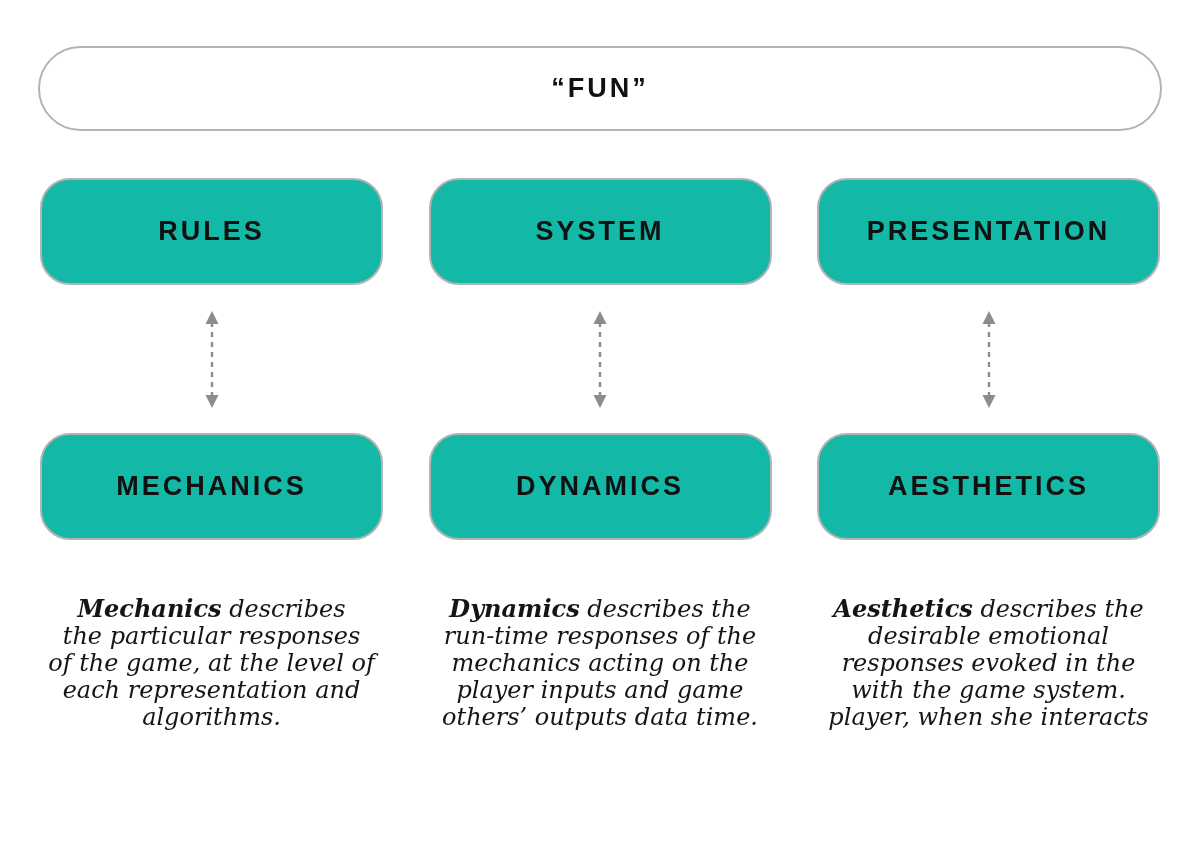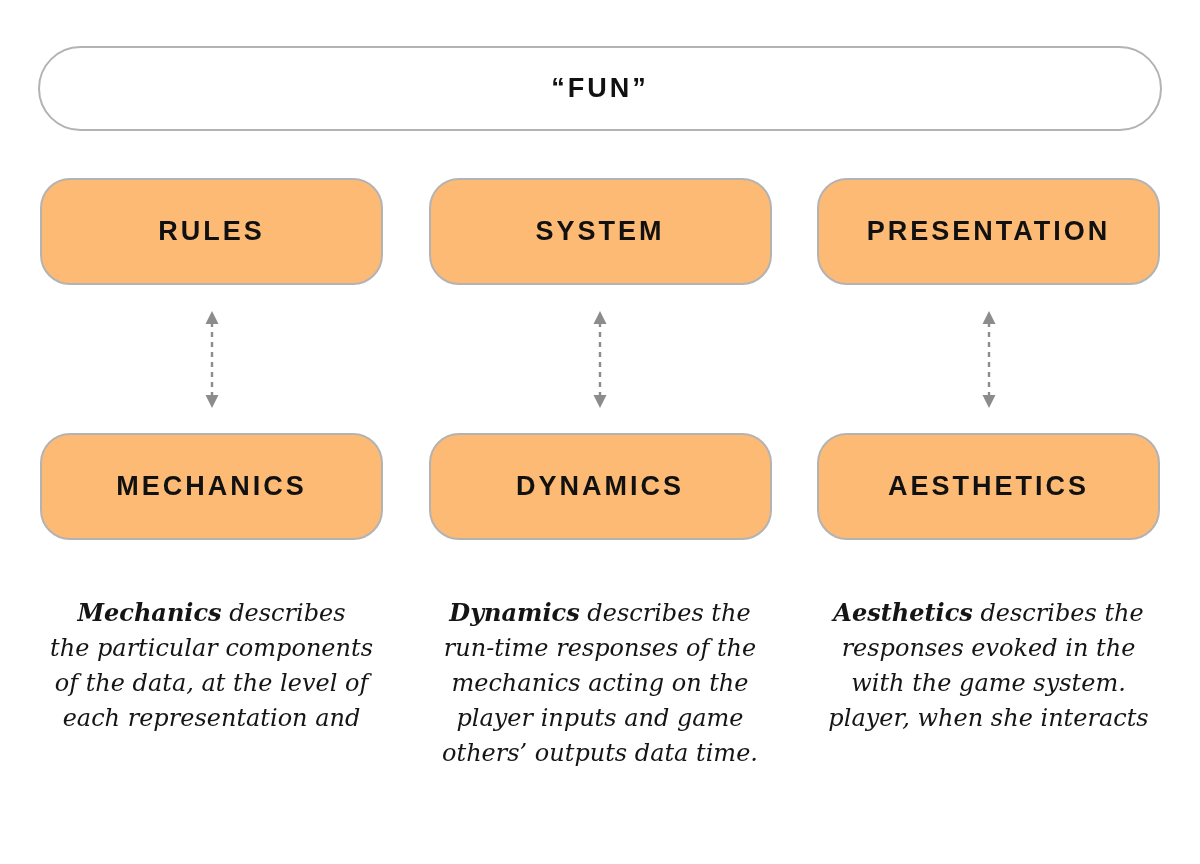--- a/index.html
+++ b/index.html
@@ -40,35 +40,35 @@
   }
   .node-box {
     width: 100%;
     height: 107px;
     border: 2px solid #b3b3b3;
     border-radius: 30px;
     display: flex;
     align-items: center;
     justify-content: center;
     box-sizing: border-box;
-    background: #fdba74;
+    background: #14b8a6;
   }
   .arrow-wrap {
     height: 148px;
     display: flex;
     align-items: center;
     justify-content: center;
   }
   .description {
     margin-top: 55px;
     width: 100%;
     font-family: "DejaVu Serif", serif;
     font-style: italic;
     font-size: 24px;
-    line-height: 35px;
+    line-height: 27px;
     text-align: center;
     color: #151515;
   }
   .description .lead { font-weight: 700; }
 </style>
 </head>
 <body>
 
 <div class="canvas">
 
@@ -87,23 +87,24 @@
           <line x1="8" y1="11" x2="8" y2="86" stroke-width="2.4" stroke-dasharray="5 5" stroke="#8c8c8c"></line>
           <polygon points="8,0 1.5,13 14.5,13" fill="#8c8c8c"></polygon>
           <polygon points="8,97 1.5,84 14.5,84" fill="#8c8c8c"></polygon>
         </svg>
       </div>
       <div class="node-box">
         <span class="node-label">MECHANICS</span>
       </div>
       <div class="description">
         <div><span class="lead">Mechanics</span><span> describes</span></div>
-        <div>the particular components</div>
-        <div>of the data, at the level of</div>
+        <div>the particular responses</div>
+        <div>of the game, at the level of</div>
         <div>each representation and</div>
+        <div>algorithms.</div>
       </div>
     </div>
 
     <div class="column">
       <div class="node-box">
         <span class="node-label">SYSTEM</span>
       </div>
       <div class="arrow-wrap">
         <svg width="16" height="97" viewBox="0 0 16 97">
           <line x1="8" y1="11" x2="8" y2="86" stroke-width="2.4" stroke-dasharray="5 5" stroke="#8c8c8c"></line>
@@ -132,20 +133,21 @@
           <line x1="8" y1="11" x2="8" y2="86" stroke-width="2.4" stroke-dasharray="5 5" stroke="#8c8c8c"></line>
           <polygon points="8,0 1.5,13 14.5,13" fill="#8c8c8c"></polygon>
           <polygon points="8,97 1.5,84 14.5,84" fill="#8c8c8c"></polygon>
         </svg>
       </div>
       <div class="node-box">
         <span class="node-label">AESTHETICS</span>
       </div>
       <div class="description">
         <div><span class="lead">Aesthetics</span><span> describes the</span></div>
+        <div>desirable emotional</div>
         <div>responses evoked in the</div>
         <div>with the game system.</div>
         <div>player, when she interacts</div>
       </div>
     </div>
 
   </div>
 </div>
 
 </body></html>

